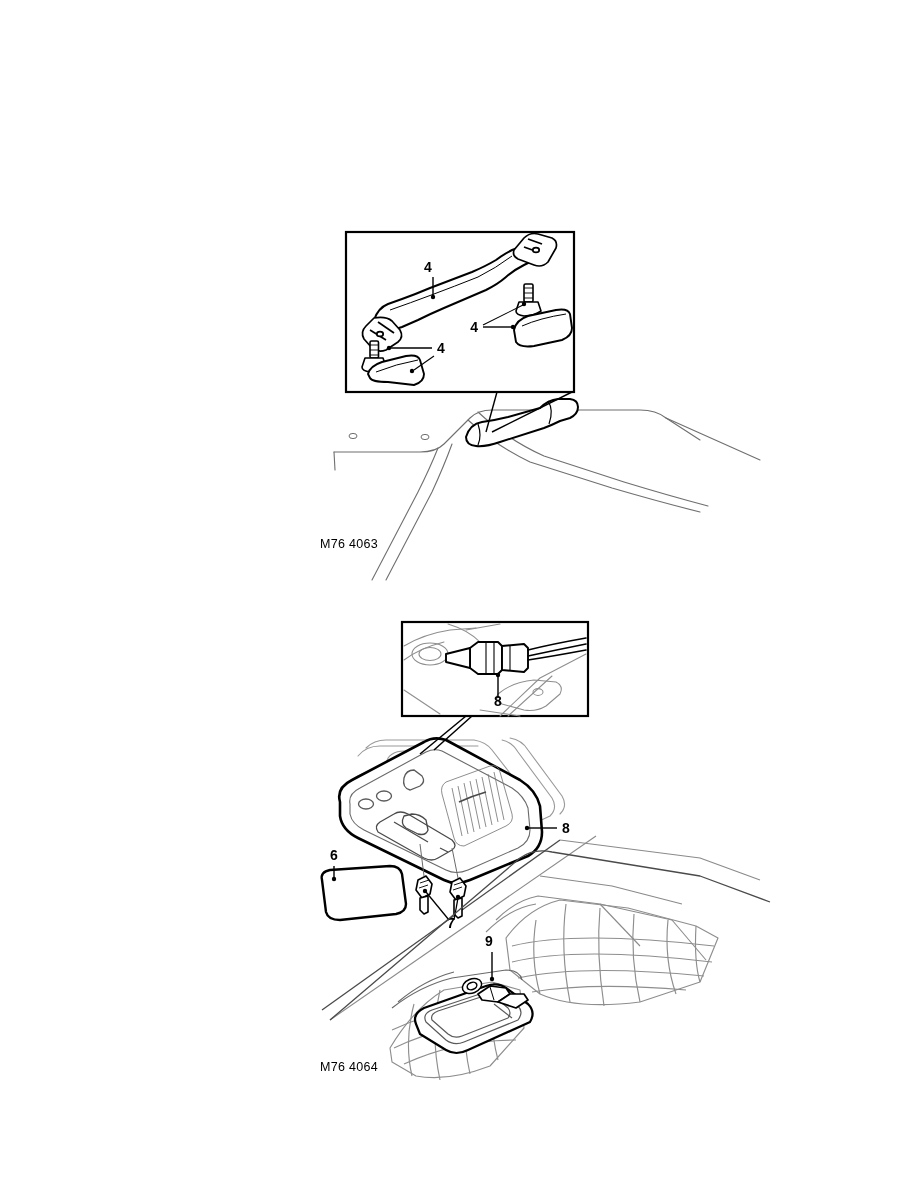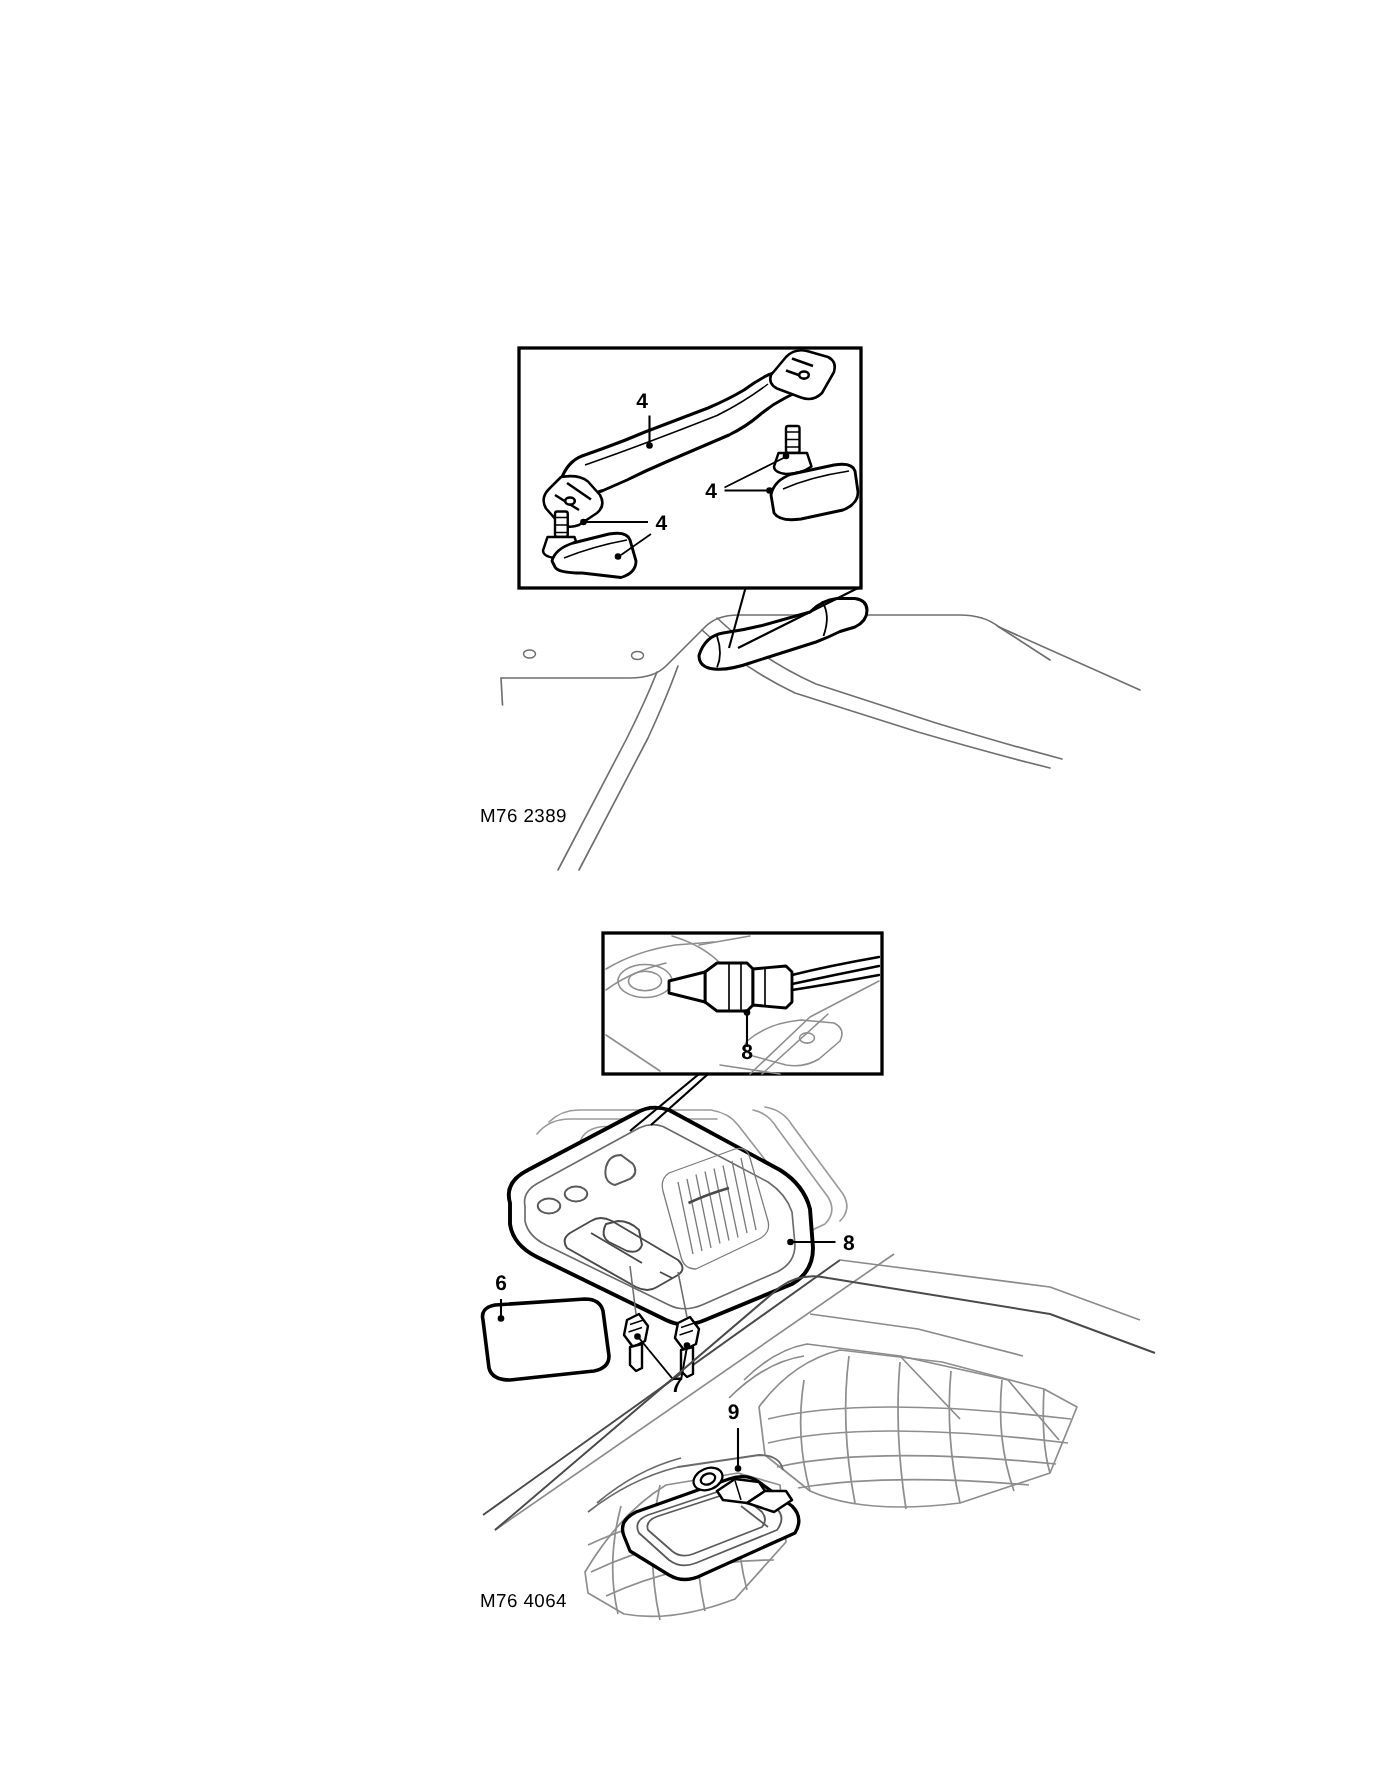--- a/index.html
+++ b/index.html
@@ -195,21 +195,21 @@
         <text class="lbl" x="437" y="353" text-anchor="start">4</text>
         <line x1="432" y1="348" x2="390" y2="348" stroke="#000000" stroke-width="1.4"></line>
         <circle cx="389" cy="348" r="2.2" fill="#000000"></circle>
         <line x1="434" y1="356" x2="414" y2="370" stroke="#000000" stroke-width="1.1"></line>
         <circle cx="412" cy="371" r="2.2" fill="#000000"></circle>
       </g>
 
     </svg>
   </div>
 
-  <div class="fig-caption" id="caption-1">M76 2389</div>
+  <div class="fig-caption" id="caption-1">M76 4063</div>
 
   <div class="figure" id="figure-2">
     <svg width="918" height="520" viewBox="0 0 918 520">
 
       <g fill="none" stroke="#4a4a4a" stroke-width="1.3" stroke-linejoin="round">
         <path d="M322 420 L560 250"></path>
       </g>
       <g fill="none" stroke="#8a8a8a" stroke-width="1.1" stroke-linejoin="round">
         <path d="M330 430 L596 246"></path>
         <path d="M560 250 L700 268 L760 290"></path>

